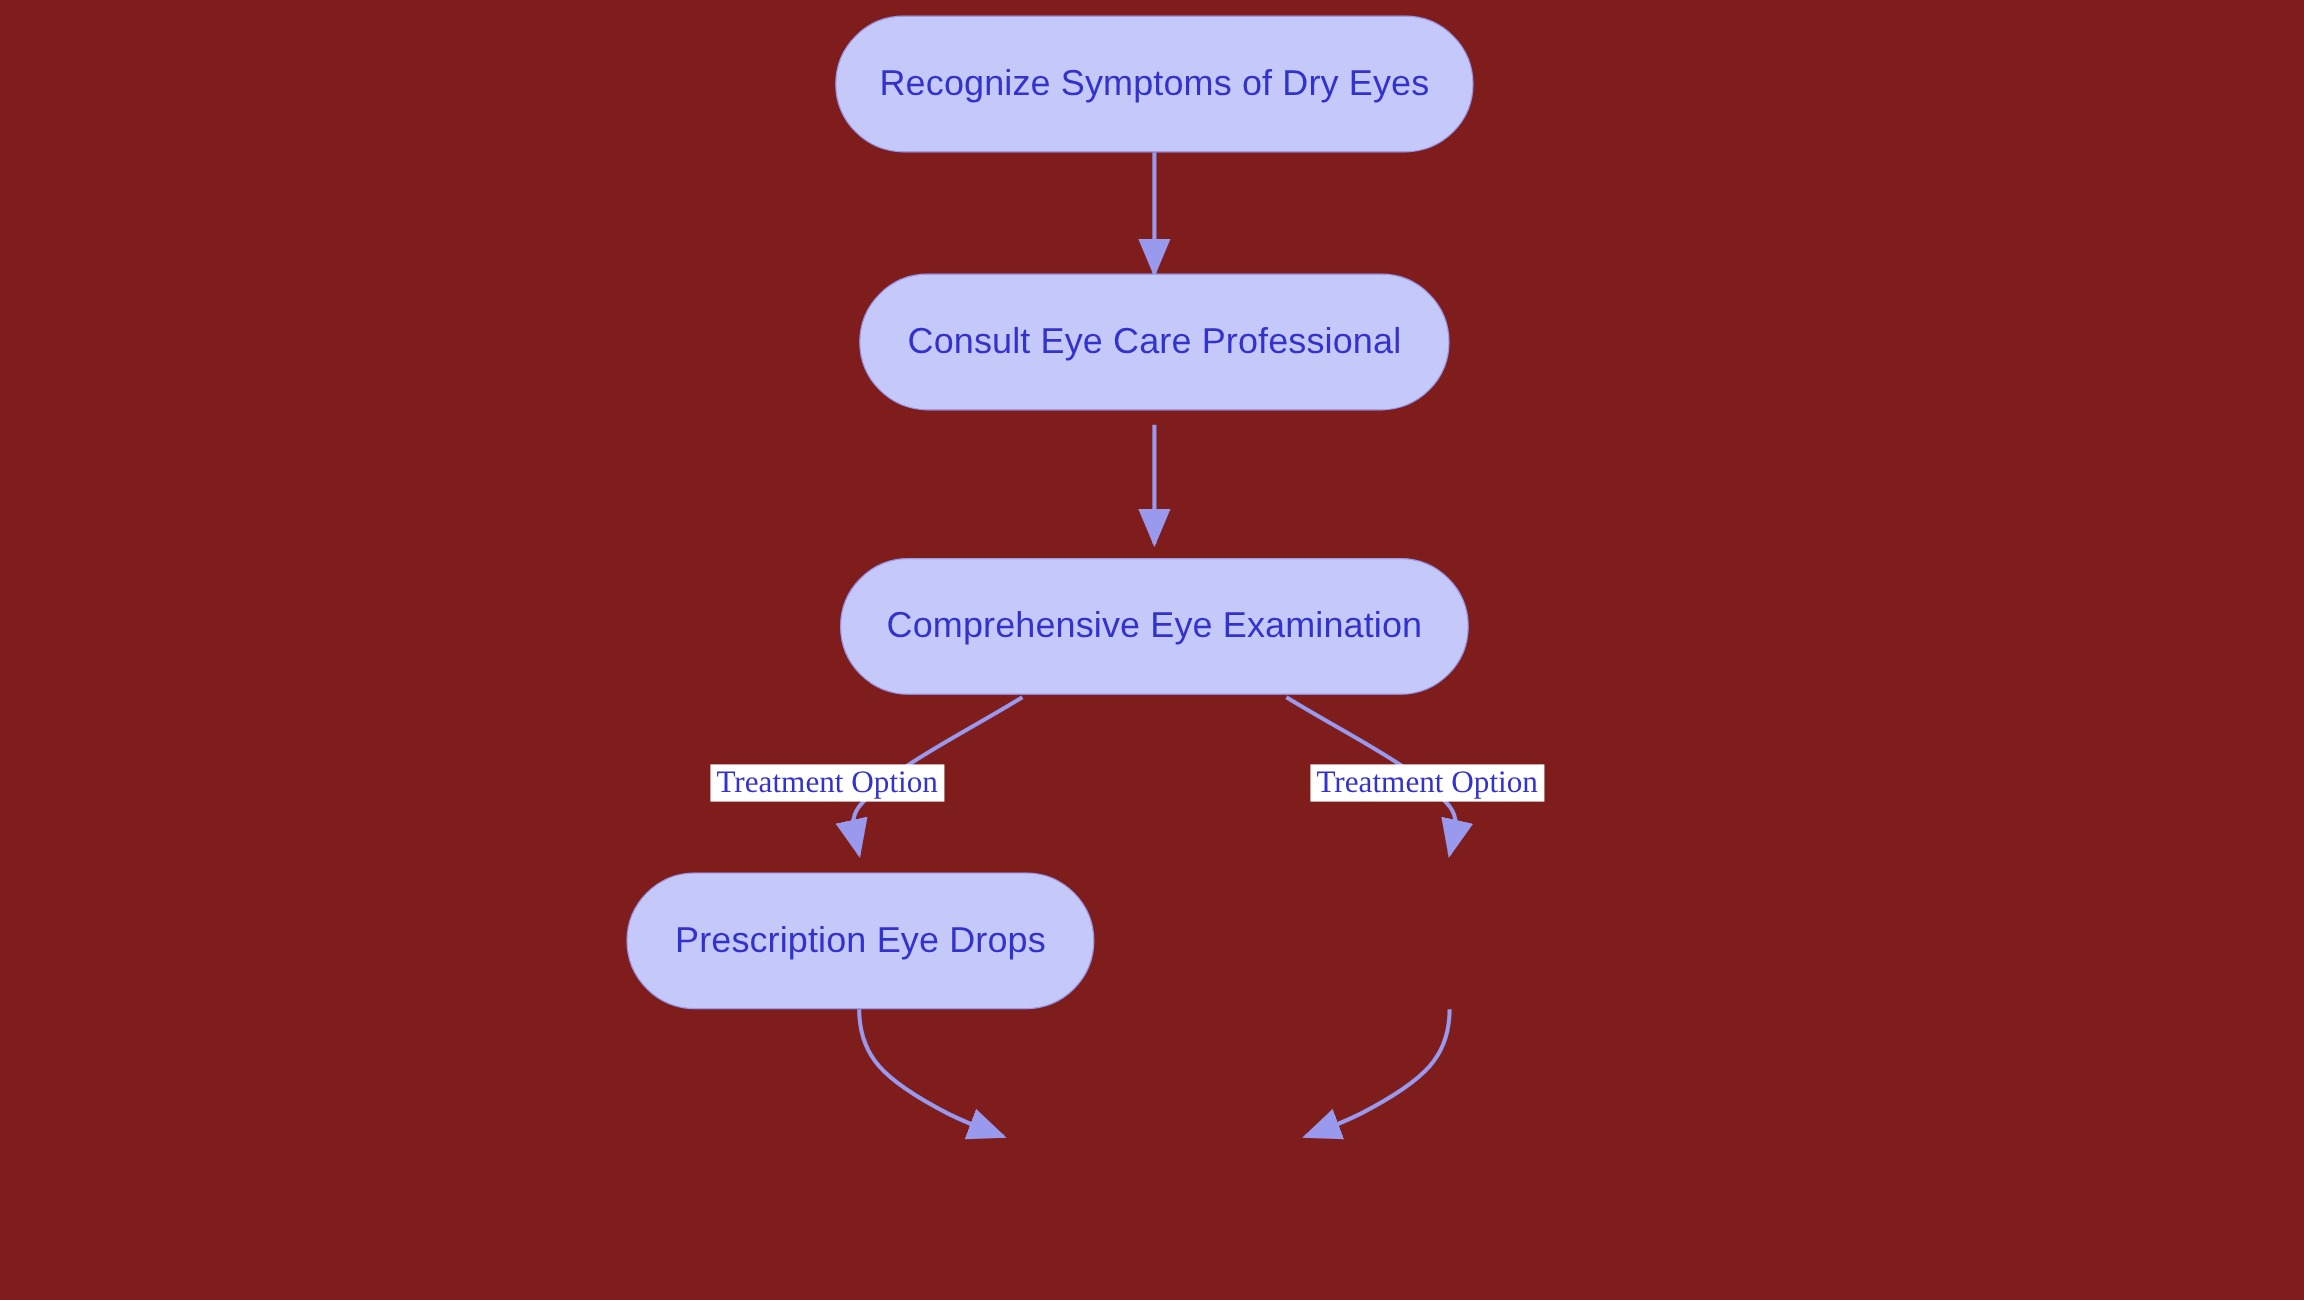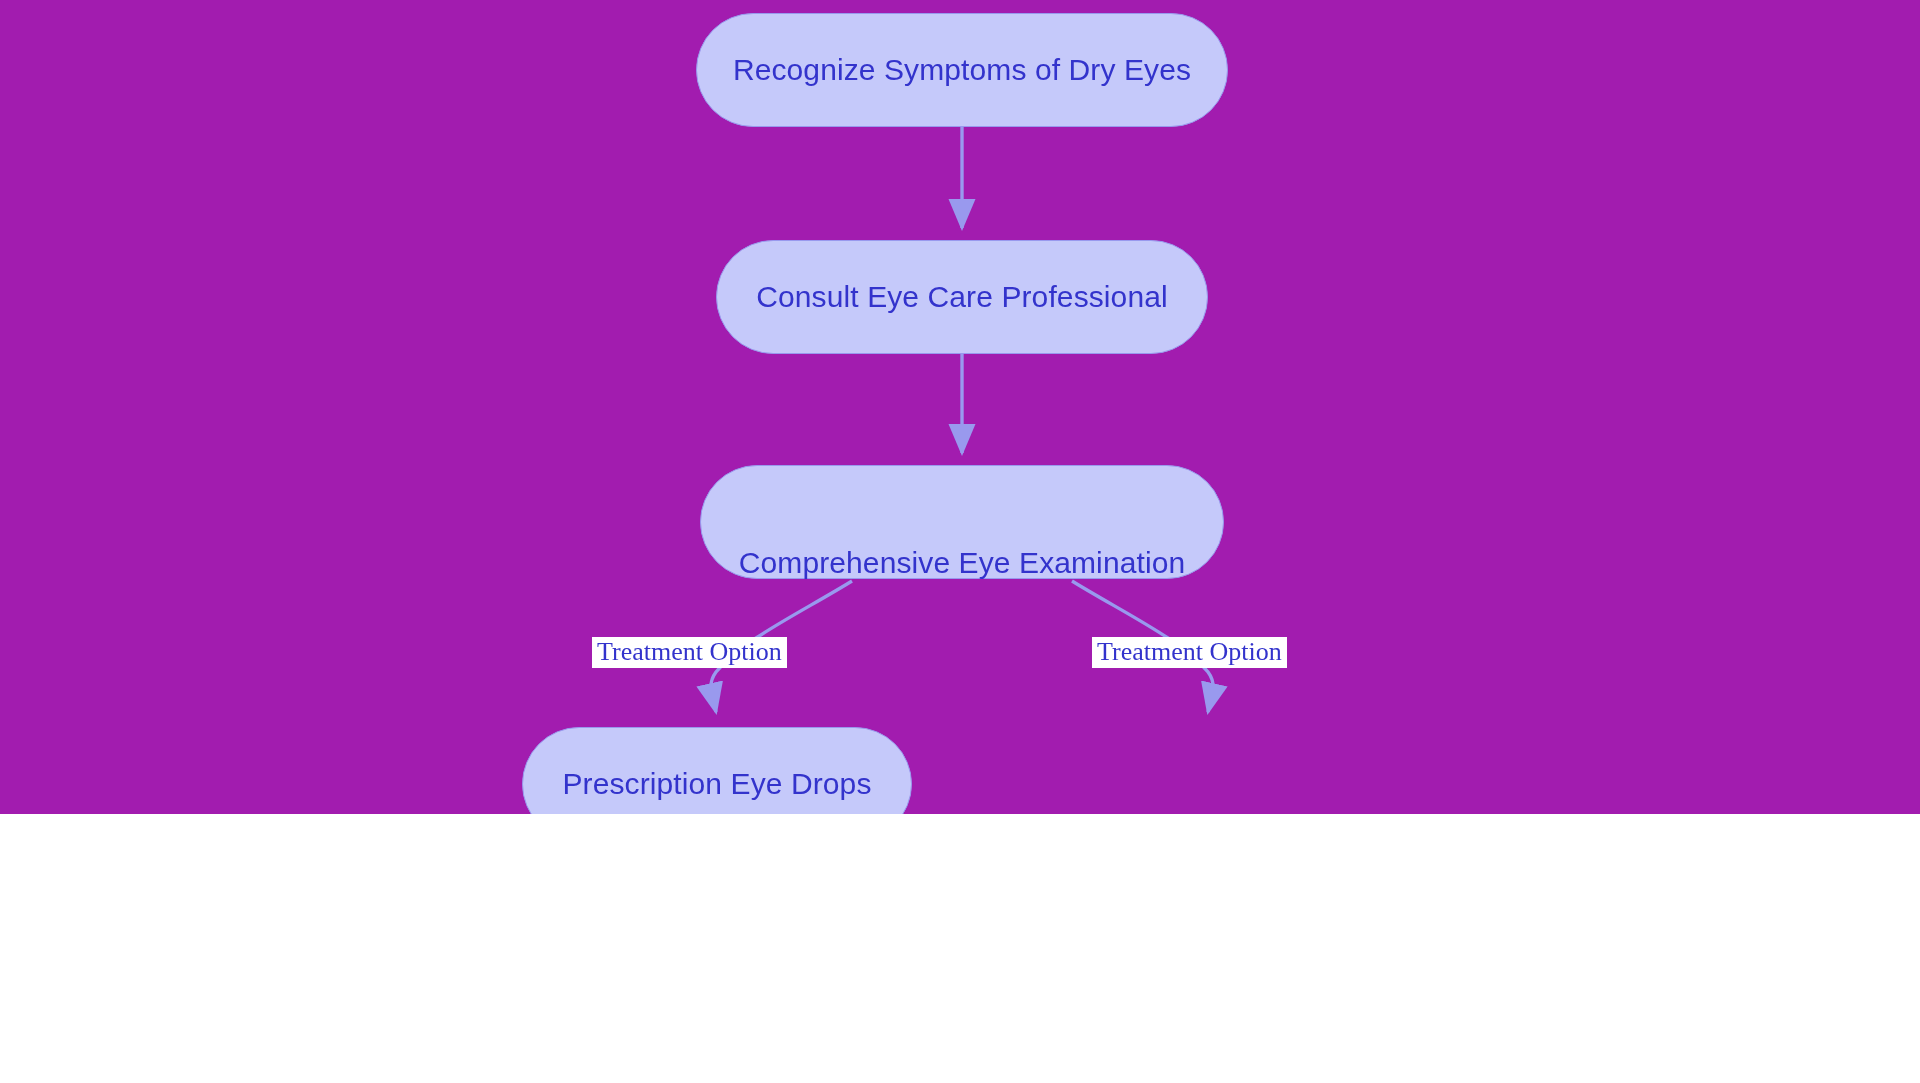--- a/index.html
+++ b/index.html
@@ -6,22 +6,22 @@
     margin: 0;
     padding: 0;
     background: #ffffff;
   }
   body {
     font-family: "Liberation Sans", sans-serif;
   }
   #flow-root {
     position: relative;
     width: 1920px;
-    height: 814px;
-    background: #a21caf;
+    height: 1083px;
+    background: #7f1d1d;
     overflow: hidden;
   }
   #edge-layer {
     position: absolute;
     left: 0;
     top: 0;
     width: 1920px;
     height: 1083px;
   }
   .node {
@@ -51,22 +51,22 @@
     font-family: Liberation Serif, serif;
     font-weight: 400;
     white-space: nowrap;
     background: #ffffff;
     padding: 1px 5px;
     line-height: 1.1;
     z-index: 4;
   }
   
   #node-recognize   { left: 696px; top: 13px;  width: 532px; height: 114px; }
-  #node-consult     { left: 716px; top: 240px; width: 492px; height: 114px; text-align: right; }
-  #node-exam        { left: 700px; top: 465px; width: 524px; height: 114px; align-items: flex-end; }
+  #node-consult     { left: 716px; top: 228px; width: 492px; height: 114px; text-align: right; }
+  #node-exam        { left: 700px; top: 465px; width: 524px; height: 114px; }
   #node-drops       { left: 522px; top: 727px; width: 390px; height: 114px; }
   #node-lifestyle   { left: 1016px; top: 727px; width: 390px; height: 114px; }
   #node-checkups    { left: 790px; top: 951px; width: 345px; height: 114px; }
 
   #label-treatment-left  { left: 592px; top: 637px; }
   #label-treatment-right { left: 1092px; top: 637px; }
 </style>
 </head>
 <body>
 

